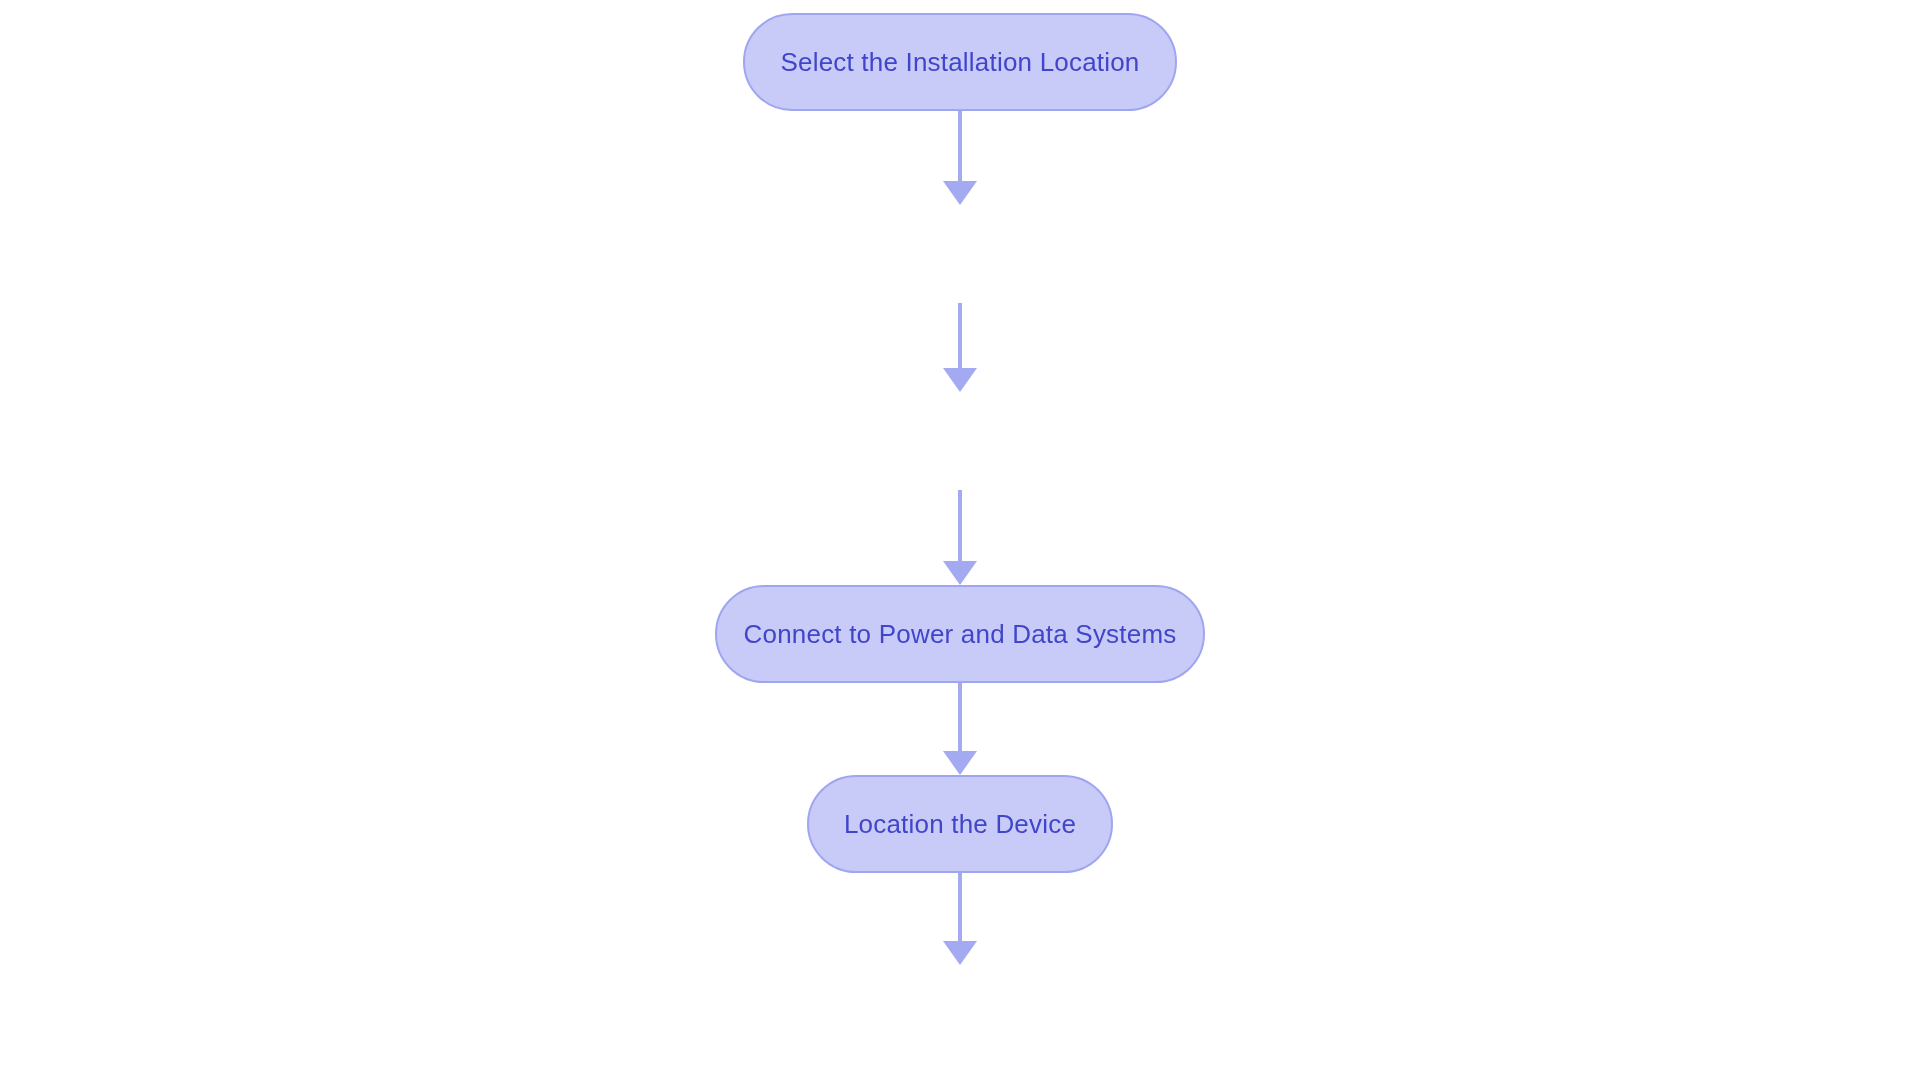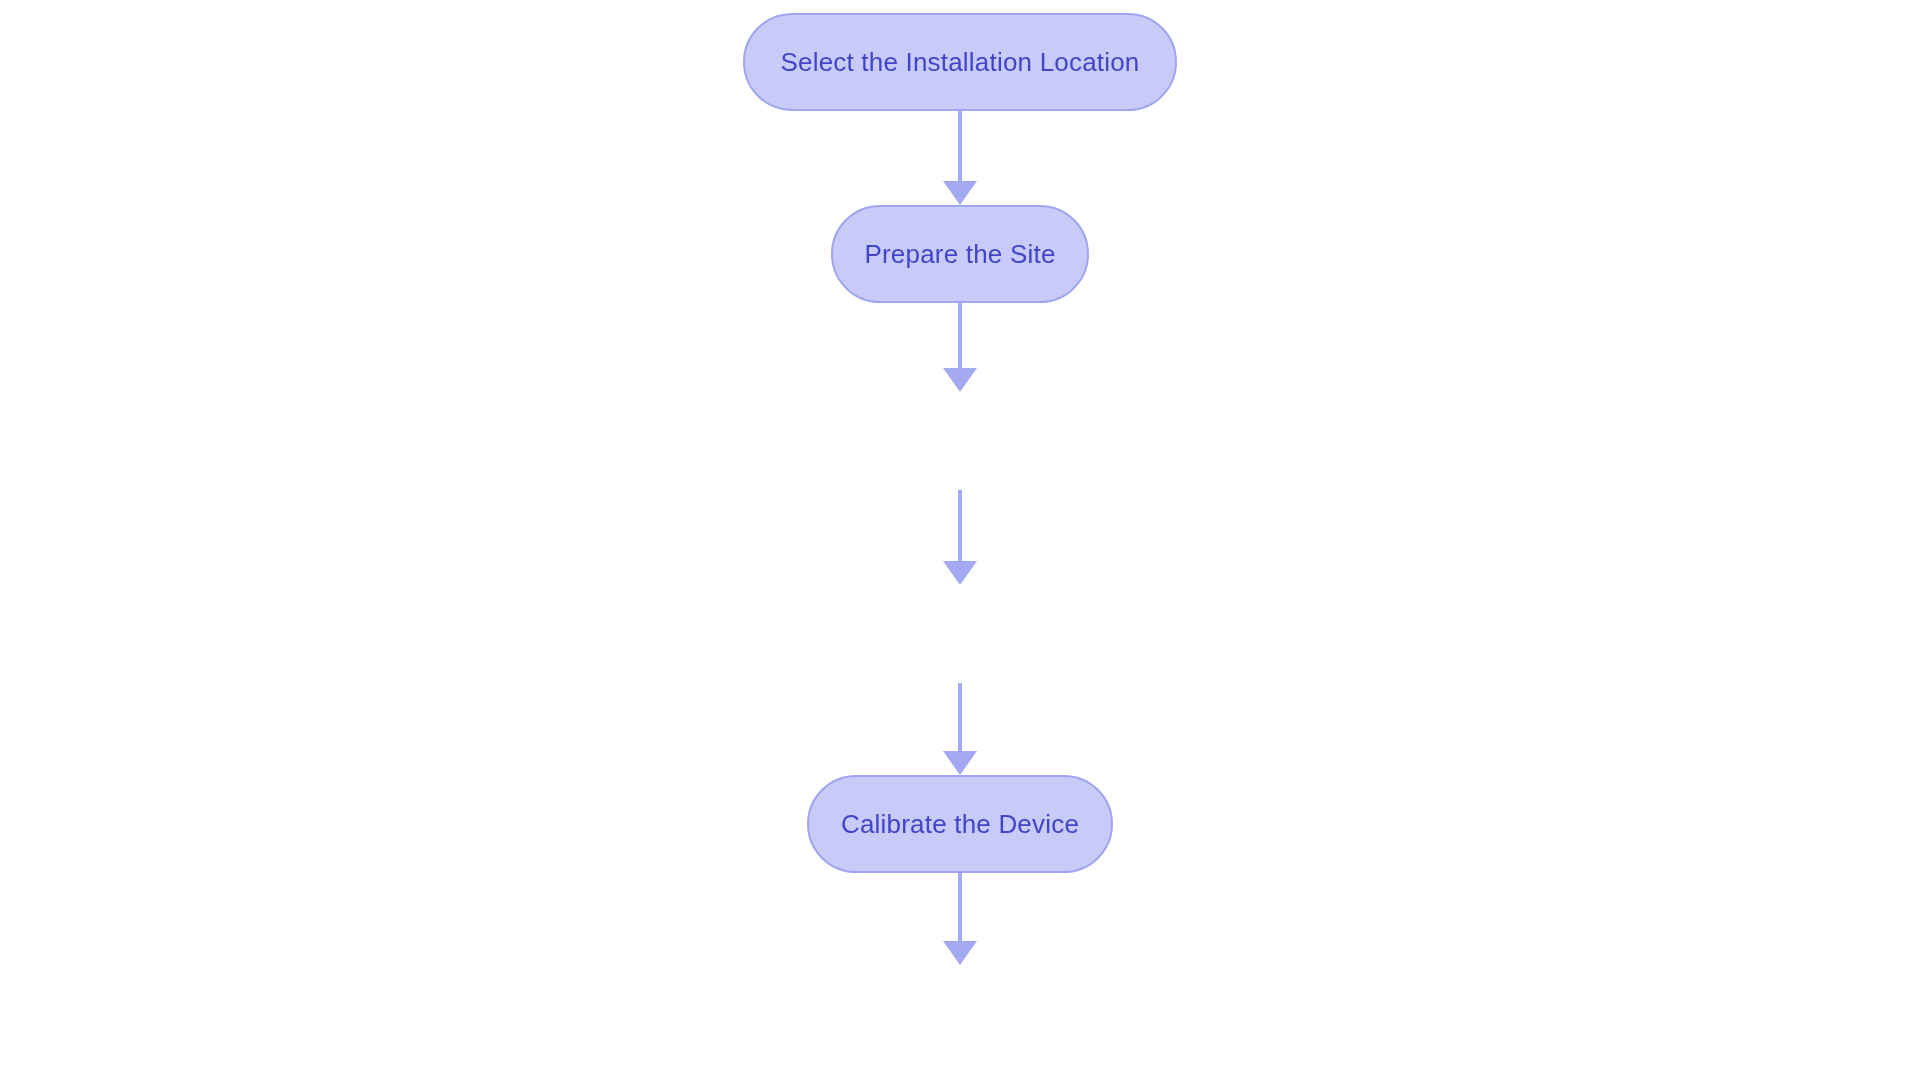--- a/index.html
+++ b/index.html
@@ -84,43 +84,43 @@
 
   <div class="node n1">
     <span class="node-label">Select the Installation Location</span>
   </div>
 
   <div class="connector c1">
     <div class="line"></div>
     <div class="head"></div>
   </div>
 
-  <div class="node n2">
-    <span class="node-label">Prepare the Site</span>
-  </div>
 
   <div class="connector c2">
     <div class="line"></div>
     <div class="head"></div>
   </div>
 
 
   <div class="connector c3">
     <div class="line"></div>
     <div class="head"></div>
   </div>
 
+  <div class="node n4">
+    <span class="node-label">Connect to Power and Data Systems</span>
+  </div>
 
   <div class="connector c4">
     <div class="line"></div>
     <div class="head"></div>
   </div>
 
   <div class="node n5">
-    <span class="node-label">Calibrate the Device</span>
+    <span class="node-label">Location the Device</span>
   </div>
 
   <div class="connector c5">
     <div class="line"></div>
     <div class="head"></div>
   </div>
 
 
 </div>
 

